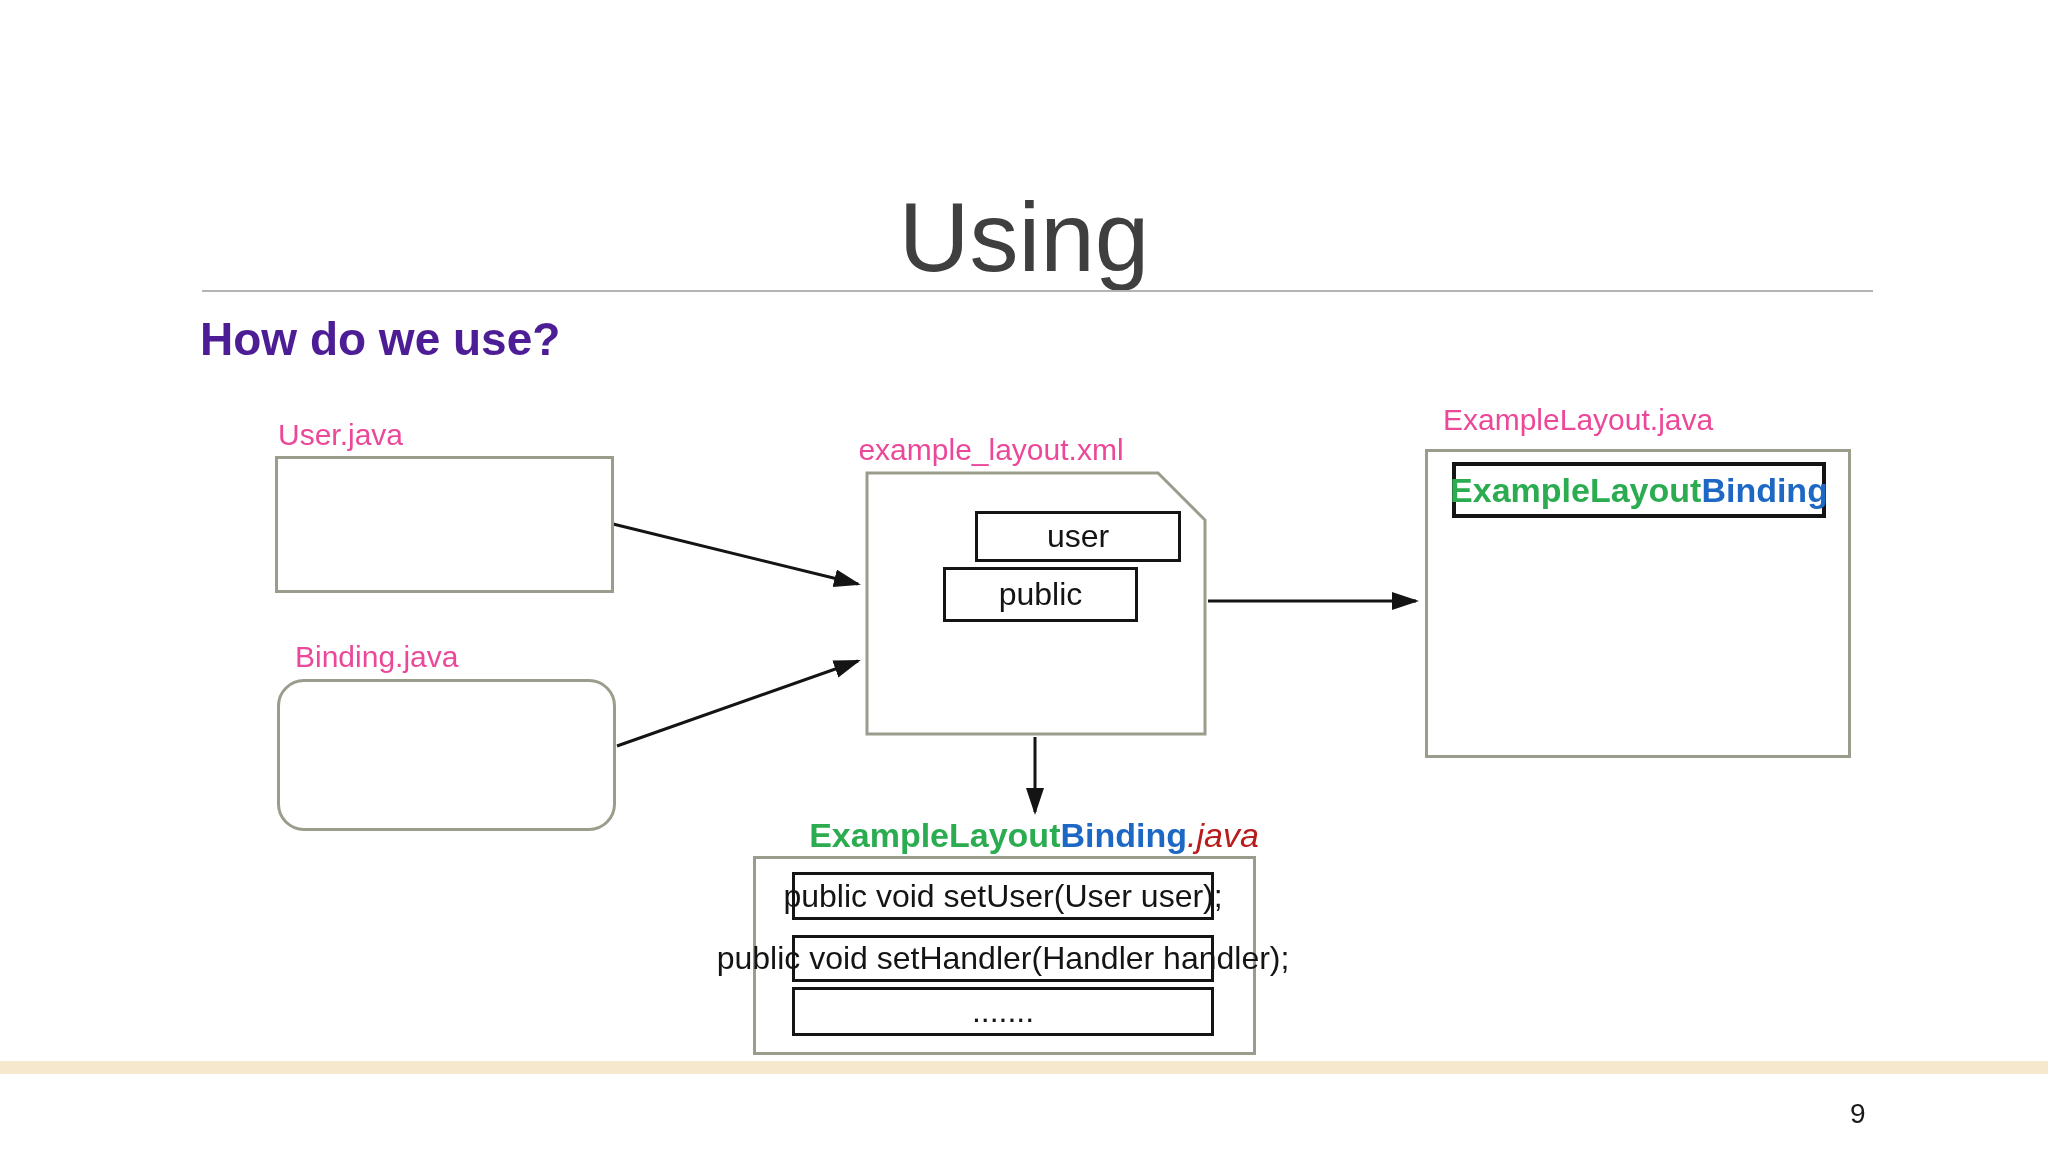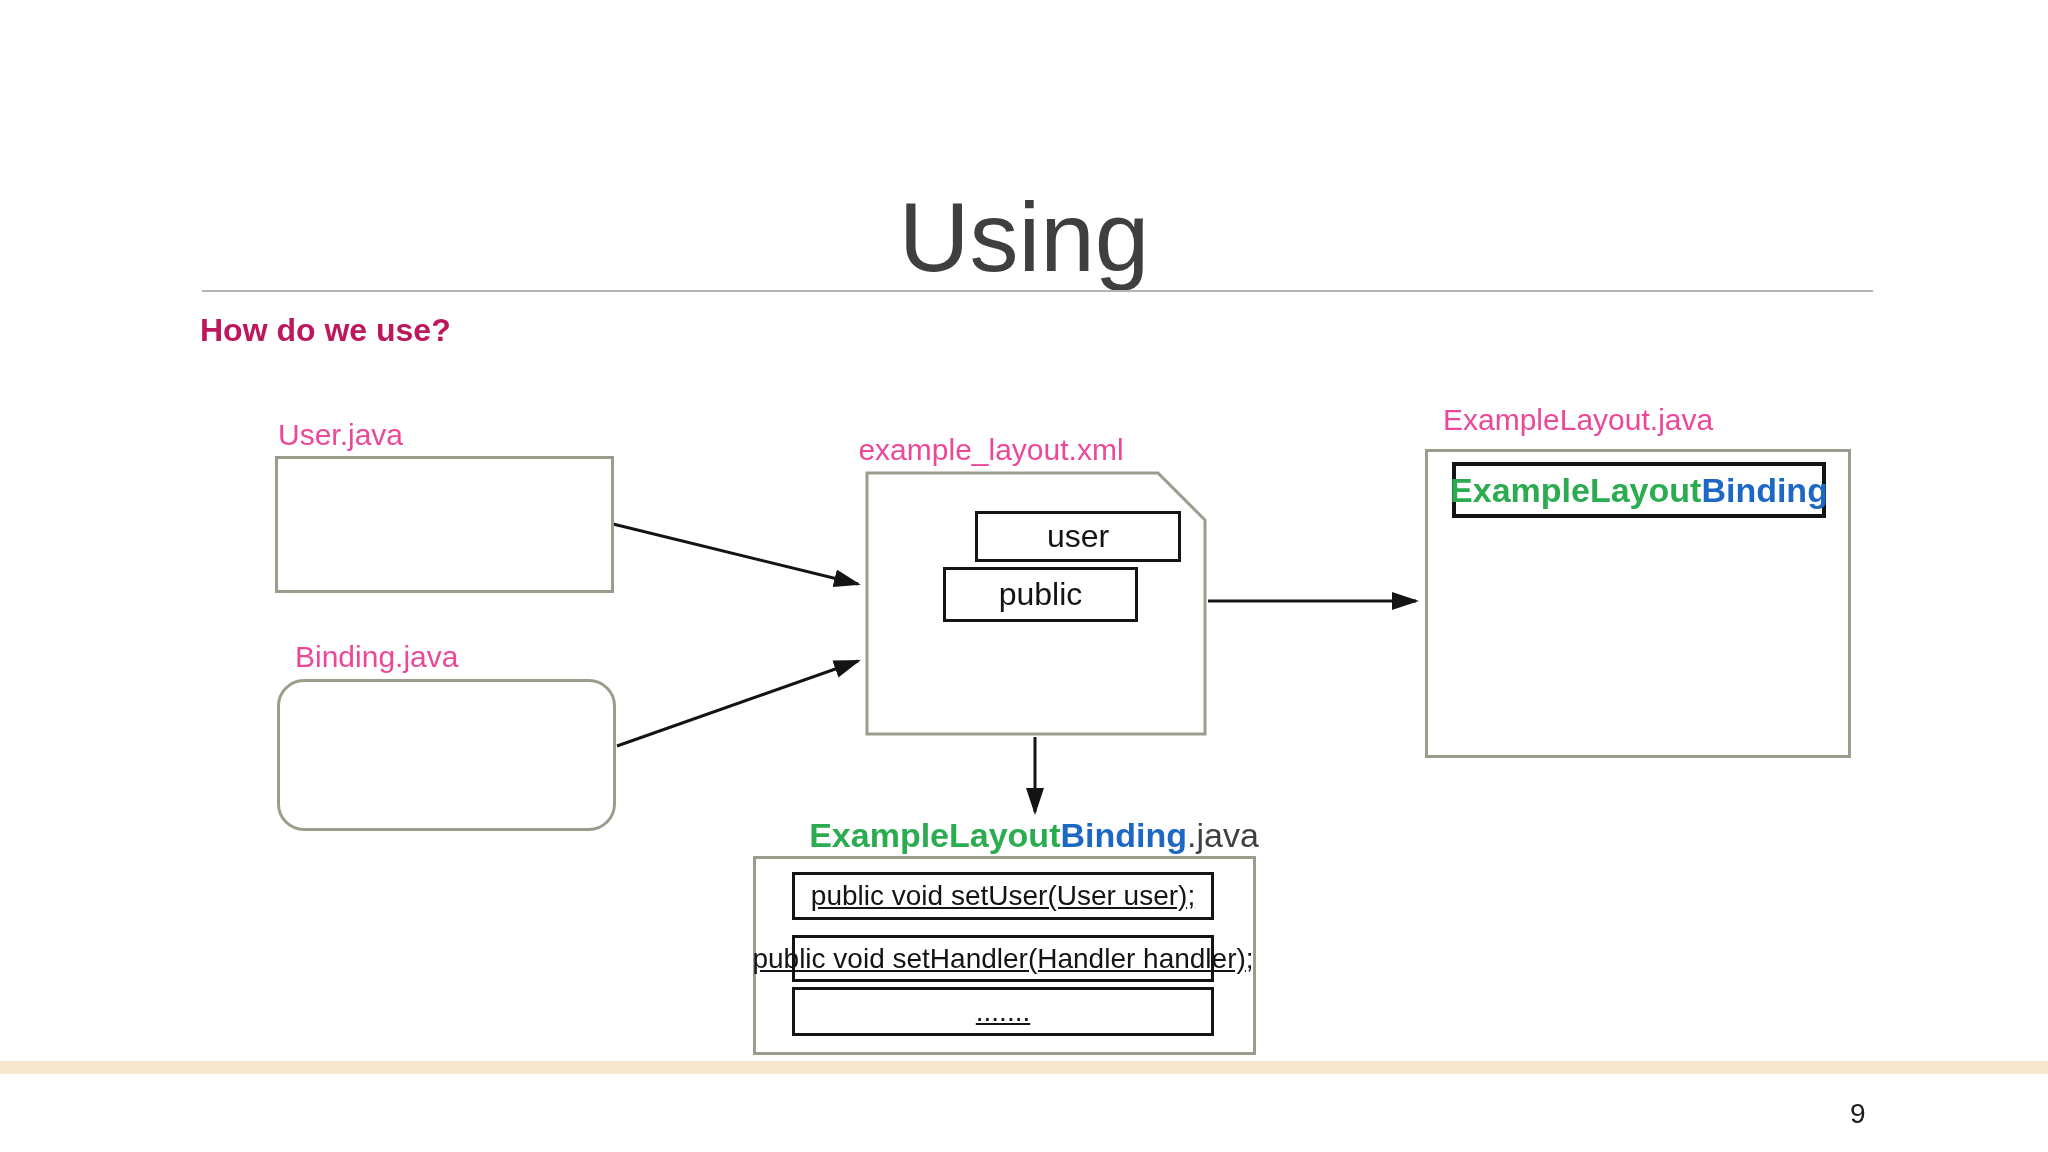--- a/index.html
+++ b/index.html
@@ -15,21 +15,21 @@
     position:absolute;top:186px;left:0;width:100%;
     text-align:center;font-size:98px;line-height:1.05;
     color:#3F3F3F;font-weight:400;
   }
   .divider{
     position:absolute;top:290px;left:202px;width:1671px;height:2px;
     background:#b4b4b4;
   }
   .heading{
     position:absolute;top:312px;left:200px;
-    font-size:32px;font-weight:700;color:#be185d;white-space:nowrap;
+    font-size:46px;font-weight:700;color:#4c1d95;white-space:nowrap;
   }
   .file-label{
     position:absolute;font-size:30px;color:#ec4899;white-space:nowrap;
   }
   .olive-box{
     position:absolute;background:#ffffff;
     border:3px solid #9B9D8C;box-sizing:border-box;
   }
   .black-box{
     position:absolute;background:#ffffff;
@@ -37,22 +37,22 @@
     display:flex;align-items:center;justify-content:center;
     font-size:32px;color:#141414;white-space:nowrap;
   }
   .binding-name-box{
     border-width:4px;font-weight:700;font-size:34px;
   }
   .binding-label{
     position:absolute;left:753px;top:816px;width:562px;
     text-align:center;font-size:34px;font-weight:700;white-space:nowrap;
   }
-  .binding-label .suffix{font-weight:400;color:#404040;}
-  .method-row{font-size:28px;text-decoration:underline;}
+  .binding-label .suffix{font-weight:400;color:#b91c1c;font-style:italic;}
+  .method-row{font-size:32px;}
   .svg-layer{
     position:absolute;left:0;top:0;width:2048px;height:1152px;
     pointer-events:none;
   }
   .footer-stripe{
     position:absolute;left:0;top:1061px;width:100%;height:13px;
   }
   .page-number{
     position:absolute;left:1850px;top:1098px;font-size:28px;color:#1a1a1a;
   }

